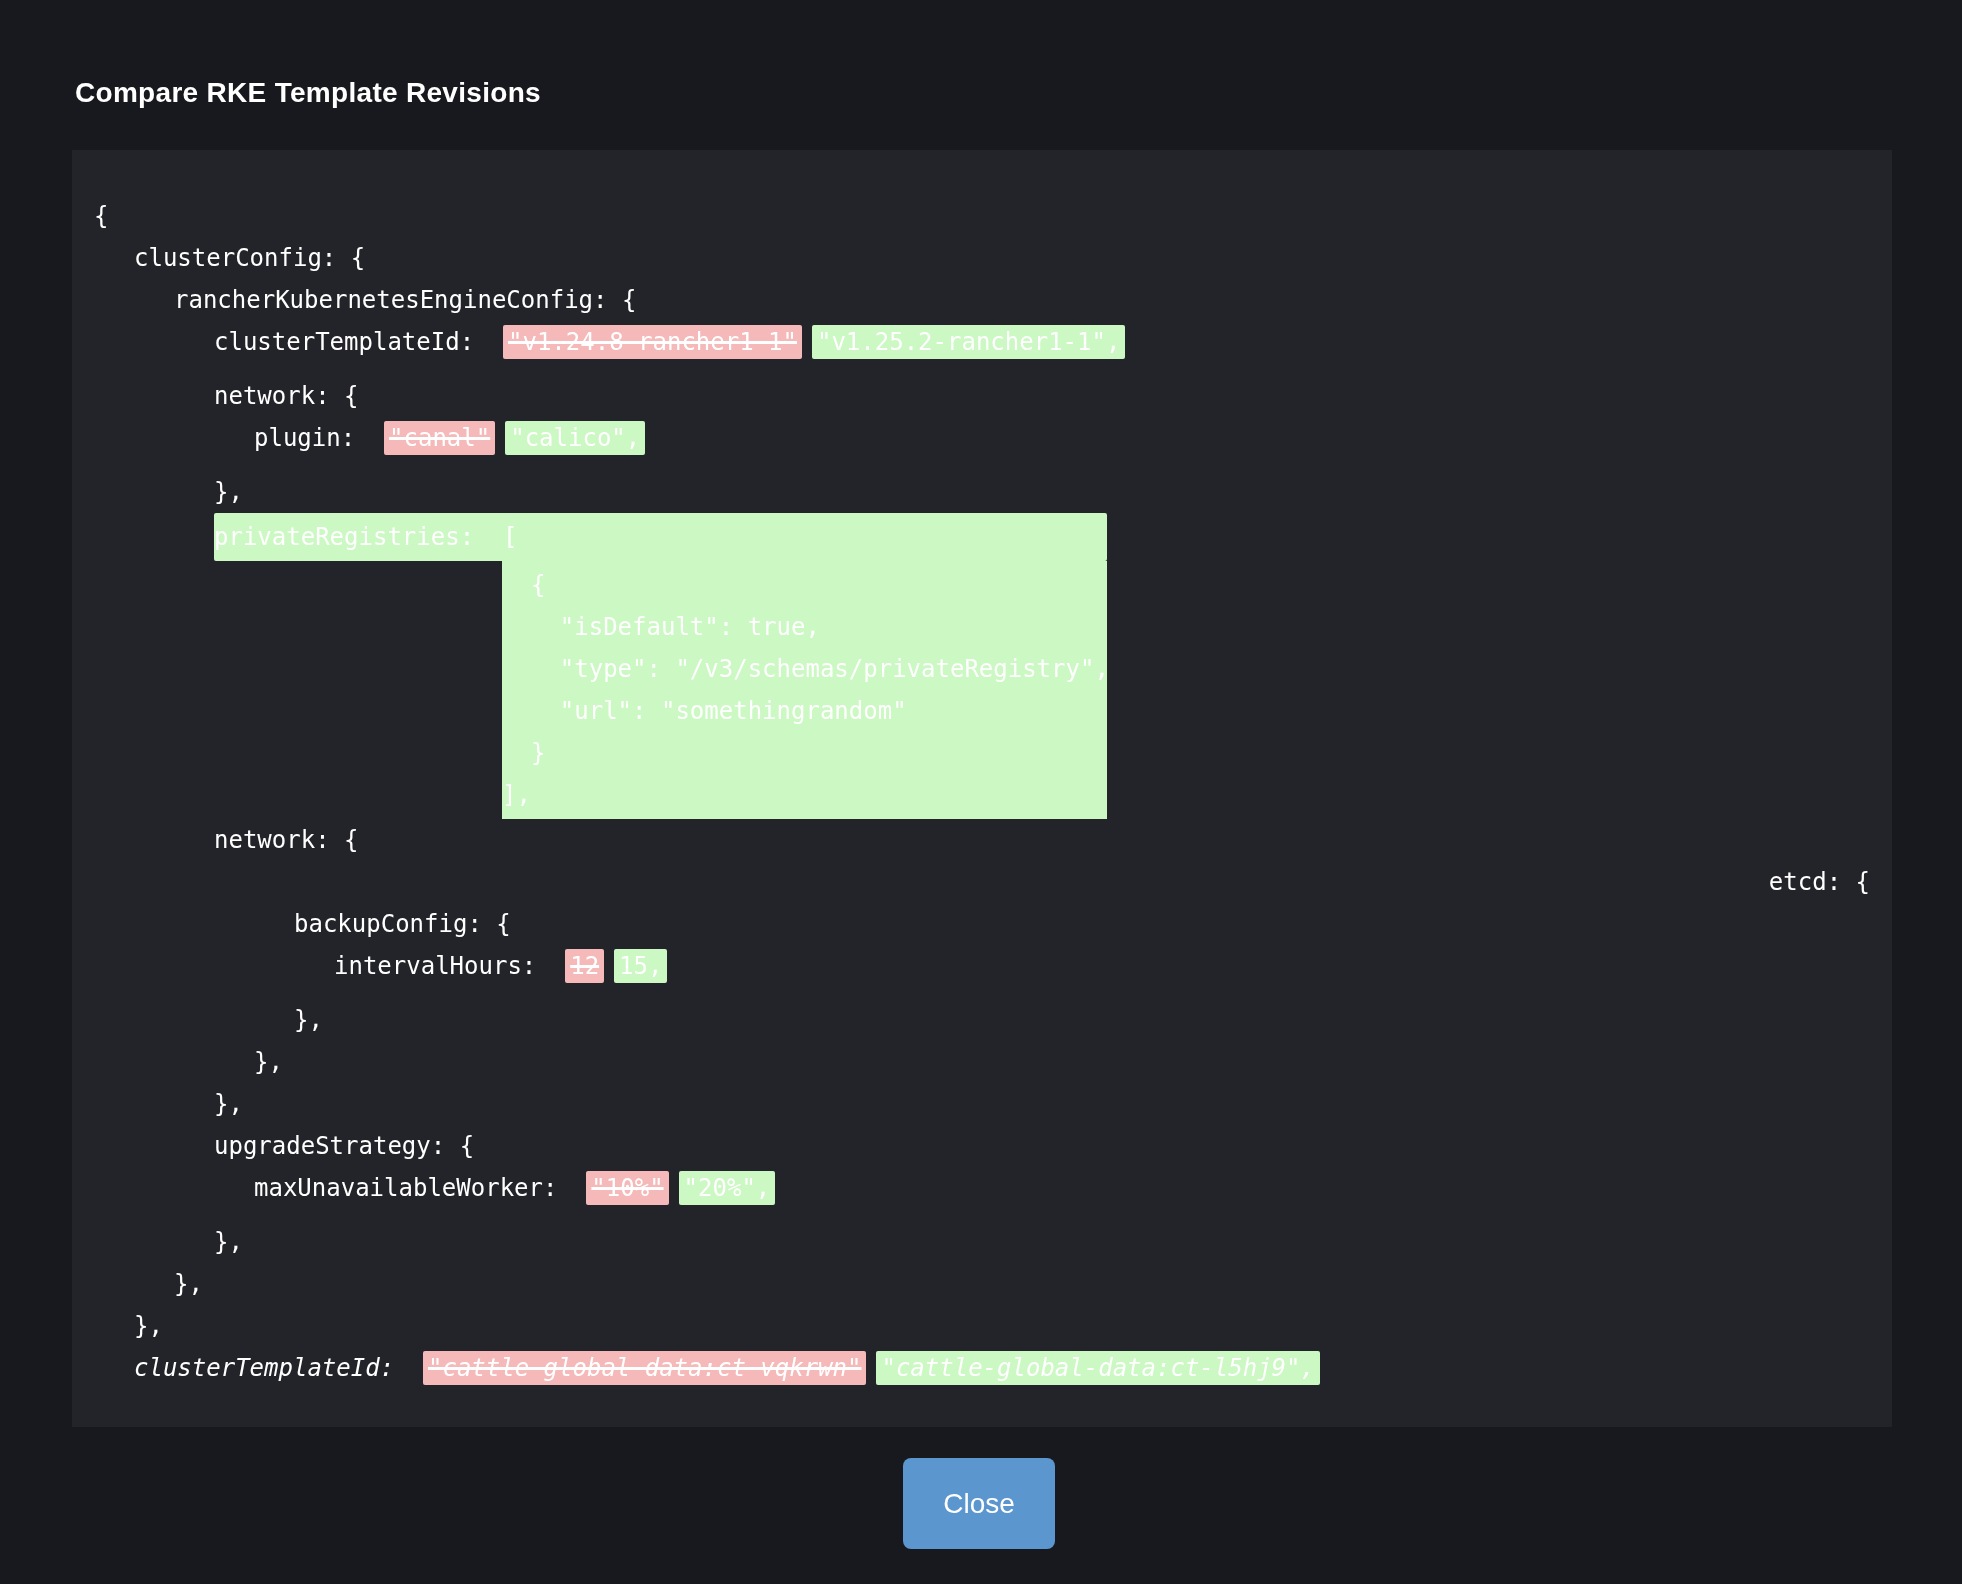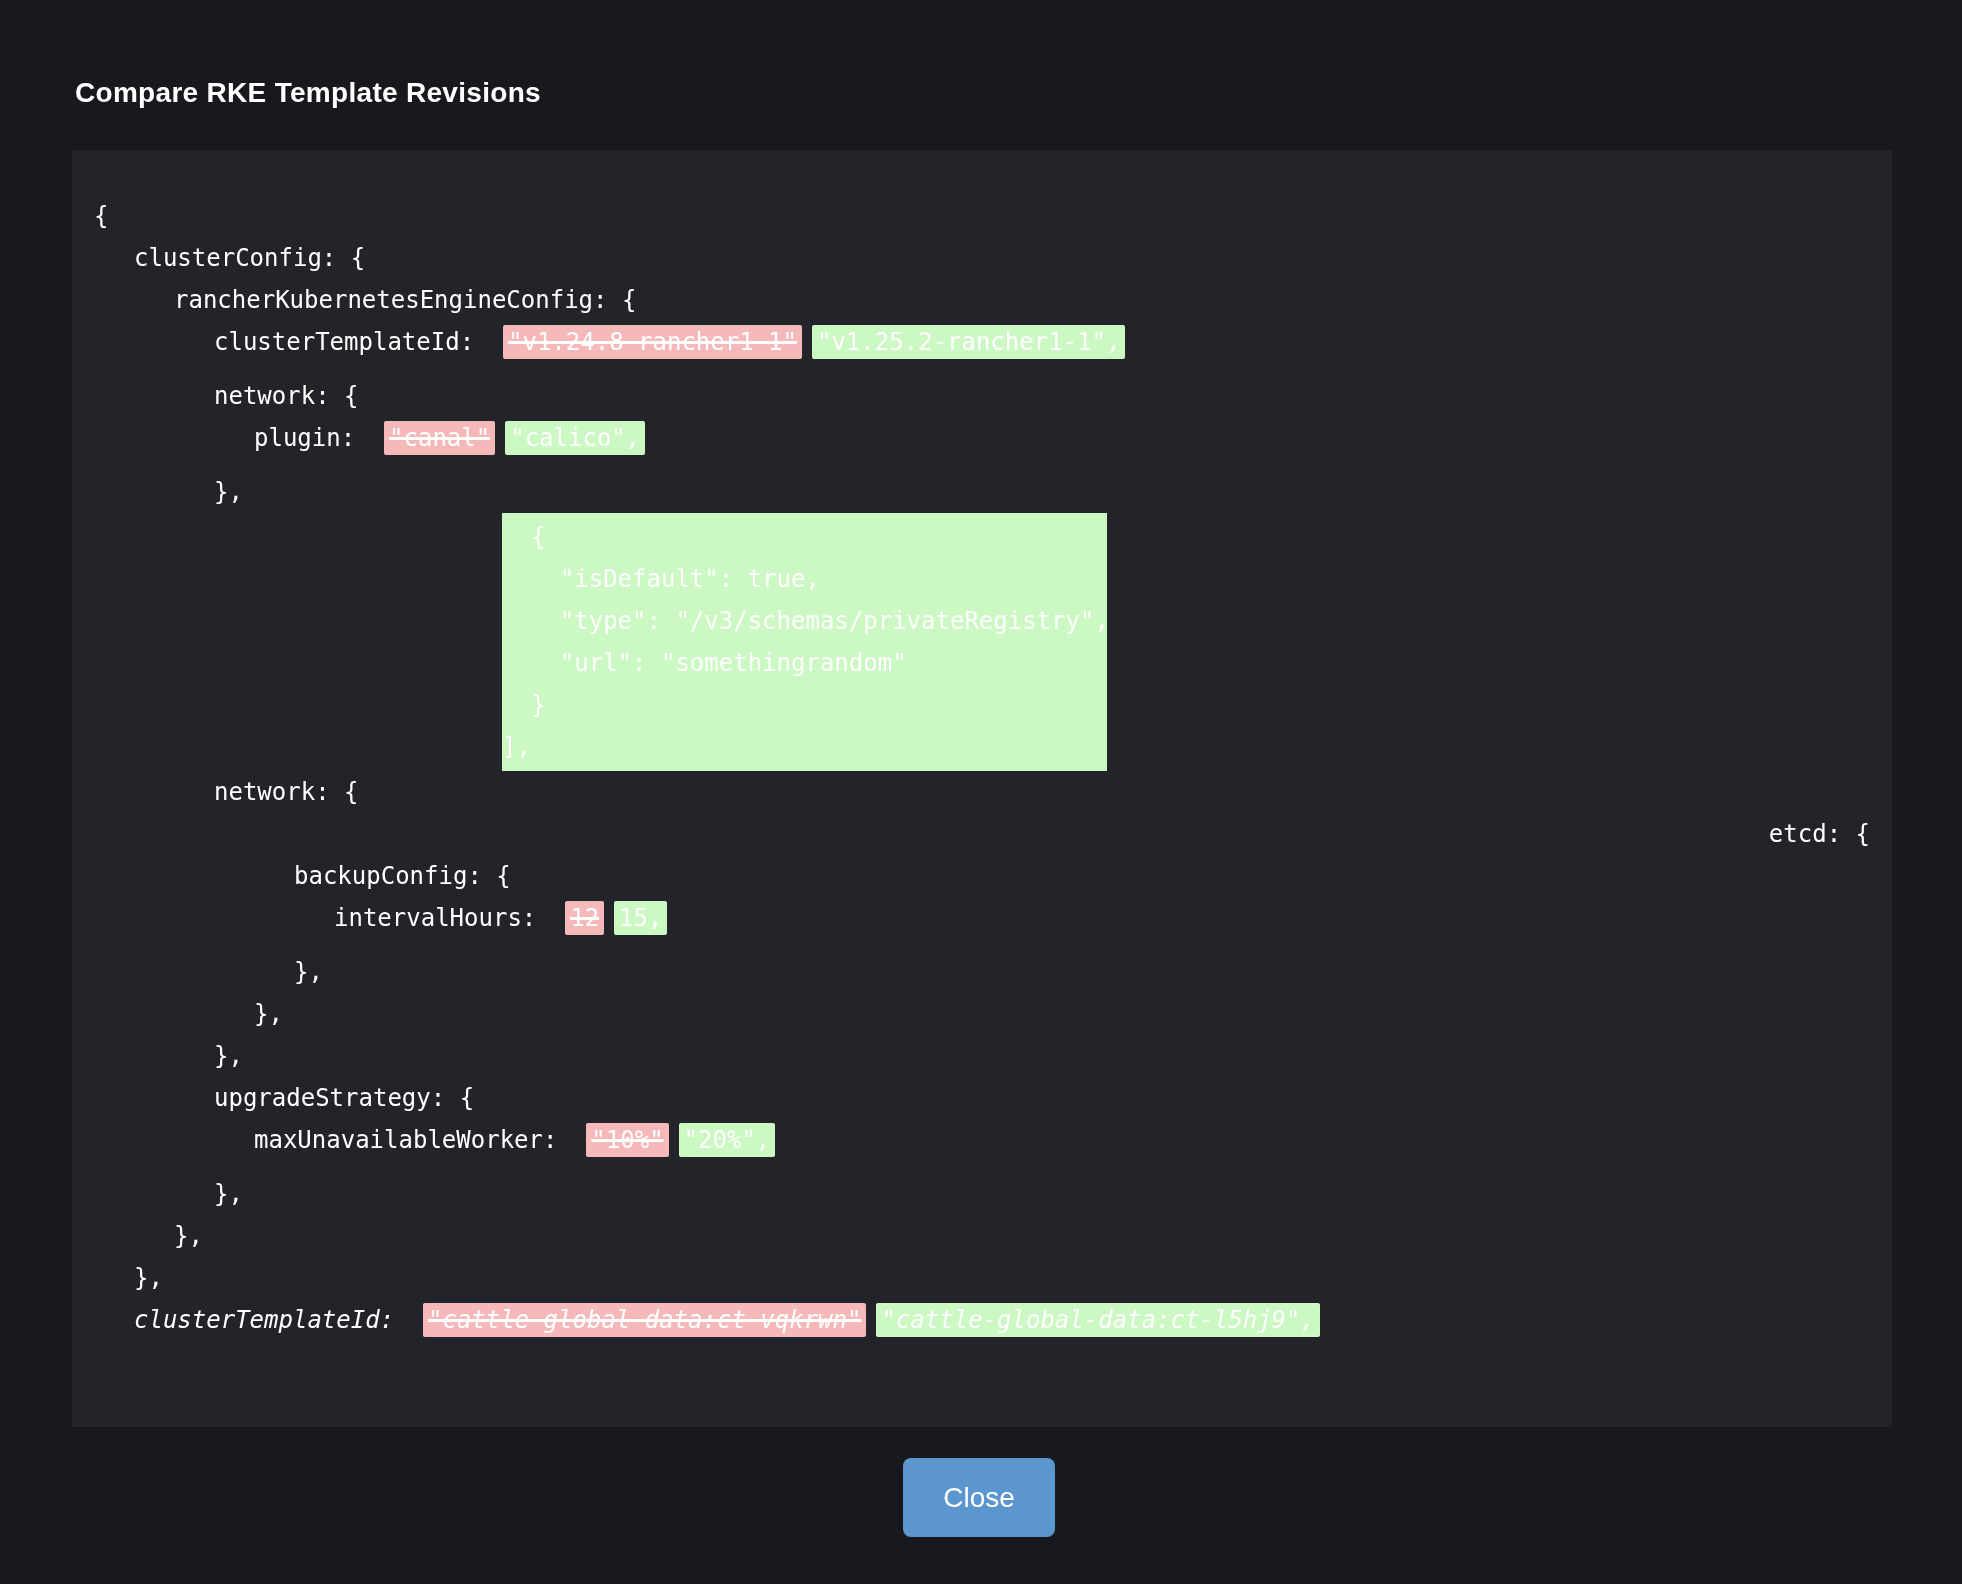--- a/index.html
+++ b/index.html
@@ -37,39 +37,40 @@
   }
   .blk{
     margin-left:408px;width:605px;background:var(--added-bg);
     padding:3px 0 3px 0;box-sizing:border-box;
   }
   .blk .bl{
     font-family:"DejaVu Sans Mono",monospace;
     font-size:24px;line-height:42px;color:#ffffff;white-space:pre;
   }
   .close-button{
-    position:absolute;left:903px;top:1458px;width:152px;height:79px;
+    position:absolute;left:903px;top:1458px;width:152px;height:91px;
     background:var(--accent-blue);border:none;border-radius:8px;
     color:#ffffff;font-size:28px;font-family:"Liberation Sans",sans-serif;
     display:flex;align-items:center;justify-content:center;cursor:pointer;
   }
 </style>
 </head>
 <body style="--accent-blue: #5b96ce; --removed-bg: #f4b9b8; --added-bg: #ccf8c3; background: rgb(24, 25, 30);">
 
 <h1 class="dialog-title">Compare RKE Template Revisions</h1>
 
 <div class="code-panel" style="background: rgb(35, 36, 41);">
     <div class="line" style="padding-left: 0px;"><span class="">{</span></div>
     <div class="line" style="padding-left: 40px;"><span class="">clusterConfig: {</span></div>
     <div class="line" style="padding-left: 80px;"><span class="">rancherKubernetesEngineConfig: {</span></div>
     <div class="line hl" style="padding-left: 120px;"><span class="">clusterTemplateId:  </span><span class="seg seg-removed">"v1.24.8-rancher1-1"</span><span class="seg seg-added">"v1.25.2-rancher1-1",</span></div>
     <div class="line" style="padding-left: 120px;"><span class="">network: {</span></div>
     <div class="line hl" style="padding-left: 160px;"><span class="">plugin:  </span><span class="seg seg-removed">"canal"</span><span class="seg seg-added">"calico",</span></div>
     <div class="line" style="padding-left: 120px;"><span class="">},</span></div>
+    <div class="line" style="padding-left: 120px;"><span class="seg blk-label">privateRegistries:  [</span></div>
     <div class="blk">
       <div class="bl">  {</div>
       <div class="bl">    "isDefault": true,</div>
       <div class="bl">    "type": "/v3/schemas/privateRegistry",</div>
       <div class="bl">    "url": "somethingrandom"</div>
       <div class="bl">  }</div>
       <div class="bl">],</div>
     </div>
     <div class="line" style="padding-left: 120px;"><span class="">network: {</span></div>
     <div class="line" style="padding-left: 160px; text-align: right;"><span class="">etcd: {</span></div>

